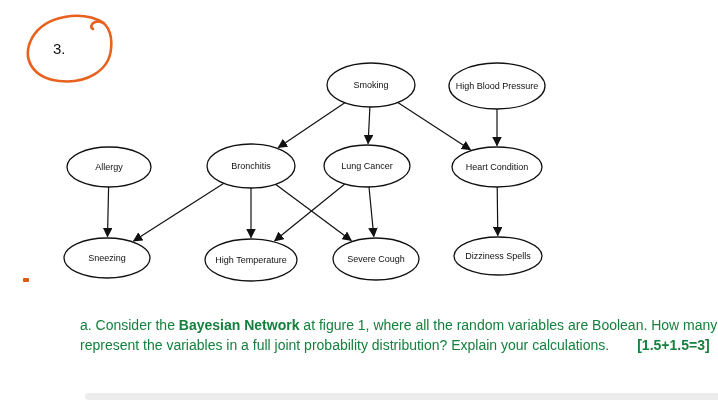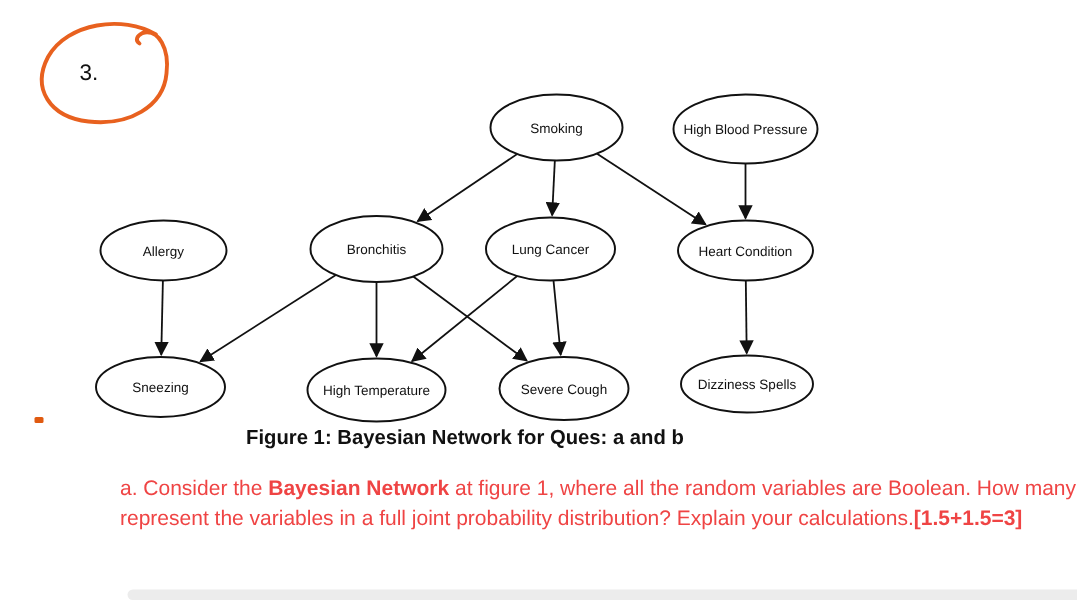--- a/index.html
+++ b/index.html
@@ -30,25 +30,25 @@
   }
   .edge-line { stroke: #111111; stroke-width: 1.2; }
   
   #figure-caption {
     position: absolute; left: 0; top: 284px; width: 620px;
     text-align: center; font-size: 13.5px; font-weight: bold; color: #111;
   }
   
   #question-text {
     position: absolute; left: 80px; top: 315px; width: 615px;
-    font-size: 14px; line-height: 20px; color: #ef4444;
+    font-size: 14px; line-height: 20px; color: #15803d;
   }
   .qline { white-space: nowrap; }
   .b { font-weight: bold; }
-  .gap { }
+  .gap { margin-left: 28px; }
   
   #stray-mark {
     position: absolute; left: 23px; top: 278px;
     width: 6px; height: 4px; background: #e05a10; border-radius: 1px;
   }
   
   #bottom-bar {
     position: absolute; left: 85px; top: 393px;
     width: 633px; height: 7px; background: #ececec;
     border-radius: 4px 0 0 4px;
@@ -123,21 +123,20 @@
           <ellipse cx="376" cy="259" rx="43" ry="21" class="node-ellipse"></ellipse>
           <text x="376" y="260" class="node-label">Severe Cough</text>
         </g>
         <g>
           <ellipse cx="498" cy="256" rx="44" ry="19" class="node-ellipse"></ellipse>
           <text x="498" y="257" class="node-label">Dizziness Spells</text>
         </g>
       </g>
   </svg>
 
-  <div id="figure-caption">Figure 1: Bayesian Network for Ques: a and b</div>
 
   <div id="question-text">
       <div class="qline"><span>a.  Consider the </span><span class="b">Bayesian Network</span><span> at figure 1, where all the random variables are Boolean. How many</span></div>
       <div class="qline"><span>represent the variables in a full joint probability distribution? Explain your calculations.</span><span class="b gap">[1.5+1.5=3]</span></div>
     </div>
 
   <div id="stray-mark"></div>
 
   <div id="bottom-bar"></div>
 

